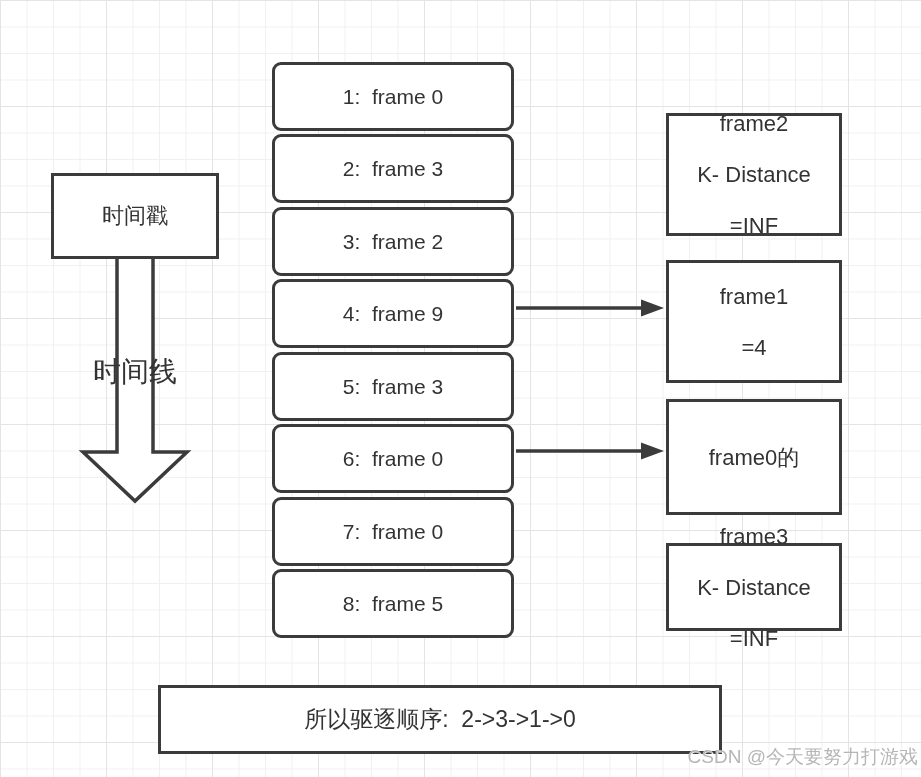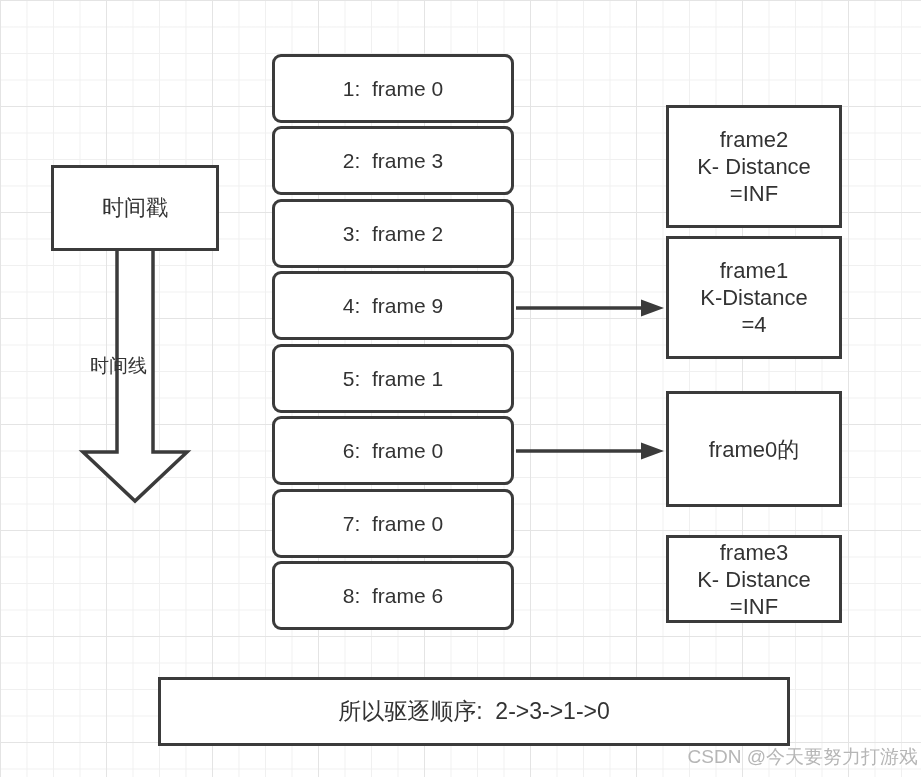--- a/index.html
+++ b/index.html
@@ -29,45 +29,46 @@
   .box {
     position: absolute;
     box-sizing: border-box;
     background: #ffffff;
     border: 3px solid #3b3b3b;
     display: flex;
     flex-direction: column;
     align-items: center;
     justify-content: center;
     text-align: left;
+    margin-top: 8px;
   }
   .note-box {
     left: 51px; top: 165px; width: 168px; height: 86px;
     font-size: 22px; line-height: 28px;
   }
   .row-box {
     left: 272px; width: 242px; height: 69px;
     border-radius: 9px;
     font-size: 21px;
   }
   .row-label { white-space: pre; }
   .kd-box {
     left: 666px; width: 176px;
-    font-size: 22px; line-height: 27px;
+    font-size: 22px; line-height: 27px; gap: 24px;
   }
   .conclusion-box {
-    left: 158px; top: 677px; width: 632px; height: 69px;
+    left: 158px; top: 677px; width: 564px; height: 69px;
     font-size: 23px;
   }
   .conclusion-text { white-space: pre; }
   .timeline-label {
     position: absolute;
     left: 90px; top: 353px; width: 90px;
-    text-align: left;
-    font-size: 19px;
+    text-align: center;
+    font-size: 28px;
     color: #333333;
   }
   .watermark {
     position: absolute;
     right: 3px; top: 744px;
     font-size: 19px;
     color: #b6b6b6;
     text-shadow: 1px 1px 0 rgba(255,255,255,0.9);
     white-space: nowrap;
   }
@@ -102,42 +103,41 @@
     <div class="box row-box" style="top:126px">
       <span class="row-label">2:  frame 3</span>
     </div>
     <div class="box row-box" style="top:199px">
       <span class="row-label">3:  frame 2</span>
     </div>
     <div class="box row-box" style="top:271px">
       <span class="row-label">4:  frame 9</span>
     </div>
     <div class="box row-box" style="top:344px">
-      <span class="row-label">5:  frame 1</span>
+      <span class="row-label">5:  frame 3</span>
     </div>
     <div class="box row-box" style="top:416px">
       <span class="row-label">6:  frame 0</span>
     </div>
     <div class="box row-box" style="top:489px">
       <span class="row-label">7:  frame 0</span>
     </div>
     <div class="box row-box" style="top:561px">
-      <span class="row-label">8:  frame 6</span>
+      <span class="row-label">8:  frame 5</span>
     </div>
   </div>
 
   <div class="box kd-box" style="top:105px;height:123px">
     <div>frame2</div>
     <div>K- Distance</div>
     <div>=INF</div>
   </div>
 
-  <div class="box kd-box" style="top:236px;height:123px">
+  <div class="box kd-box" style="top:252px;height:123px">
     <div>frame1</div>
-    <div>K-Distance</div>
     <div>=4</div>
   </div>
 
   <div class="box kd-box" style="top:391px;height:116px">
     <div>frame0的</div>
   </div>
 
   <div class="box kd-box" style="top:535px;height:88px">
     <div>frame3</div>
     <div>K- Distance</div>

